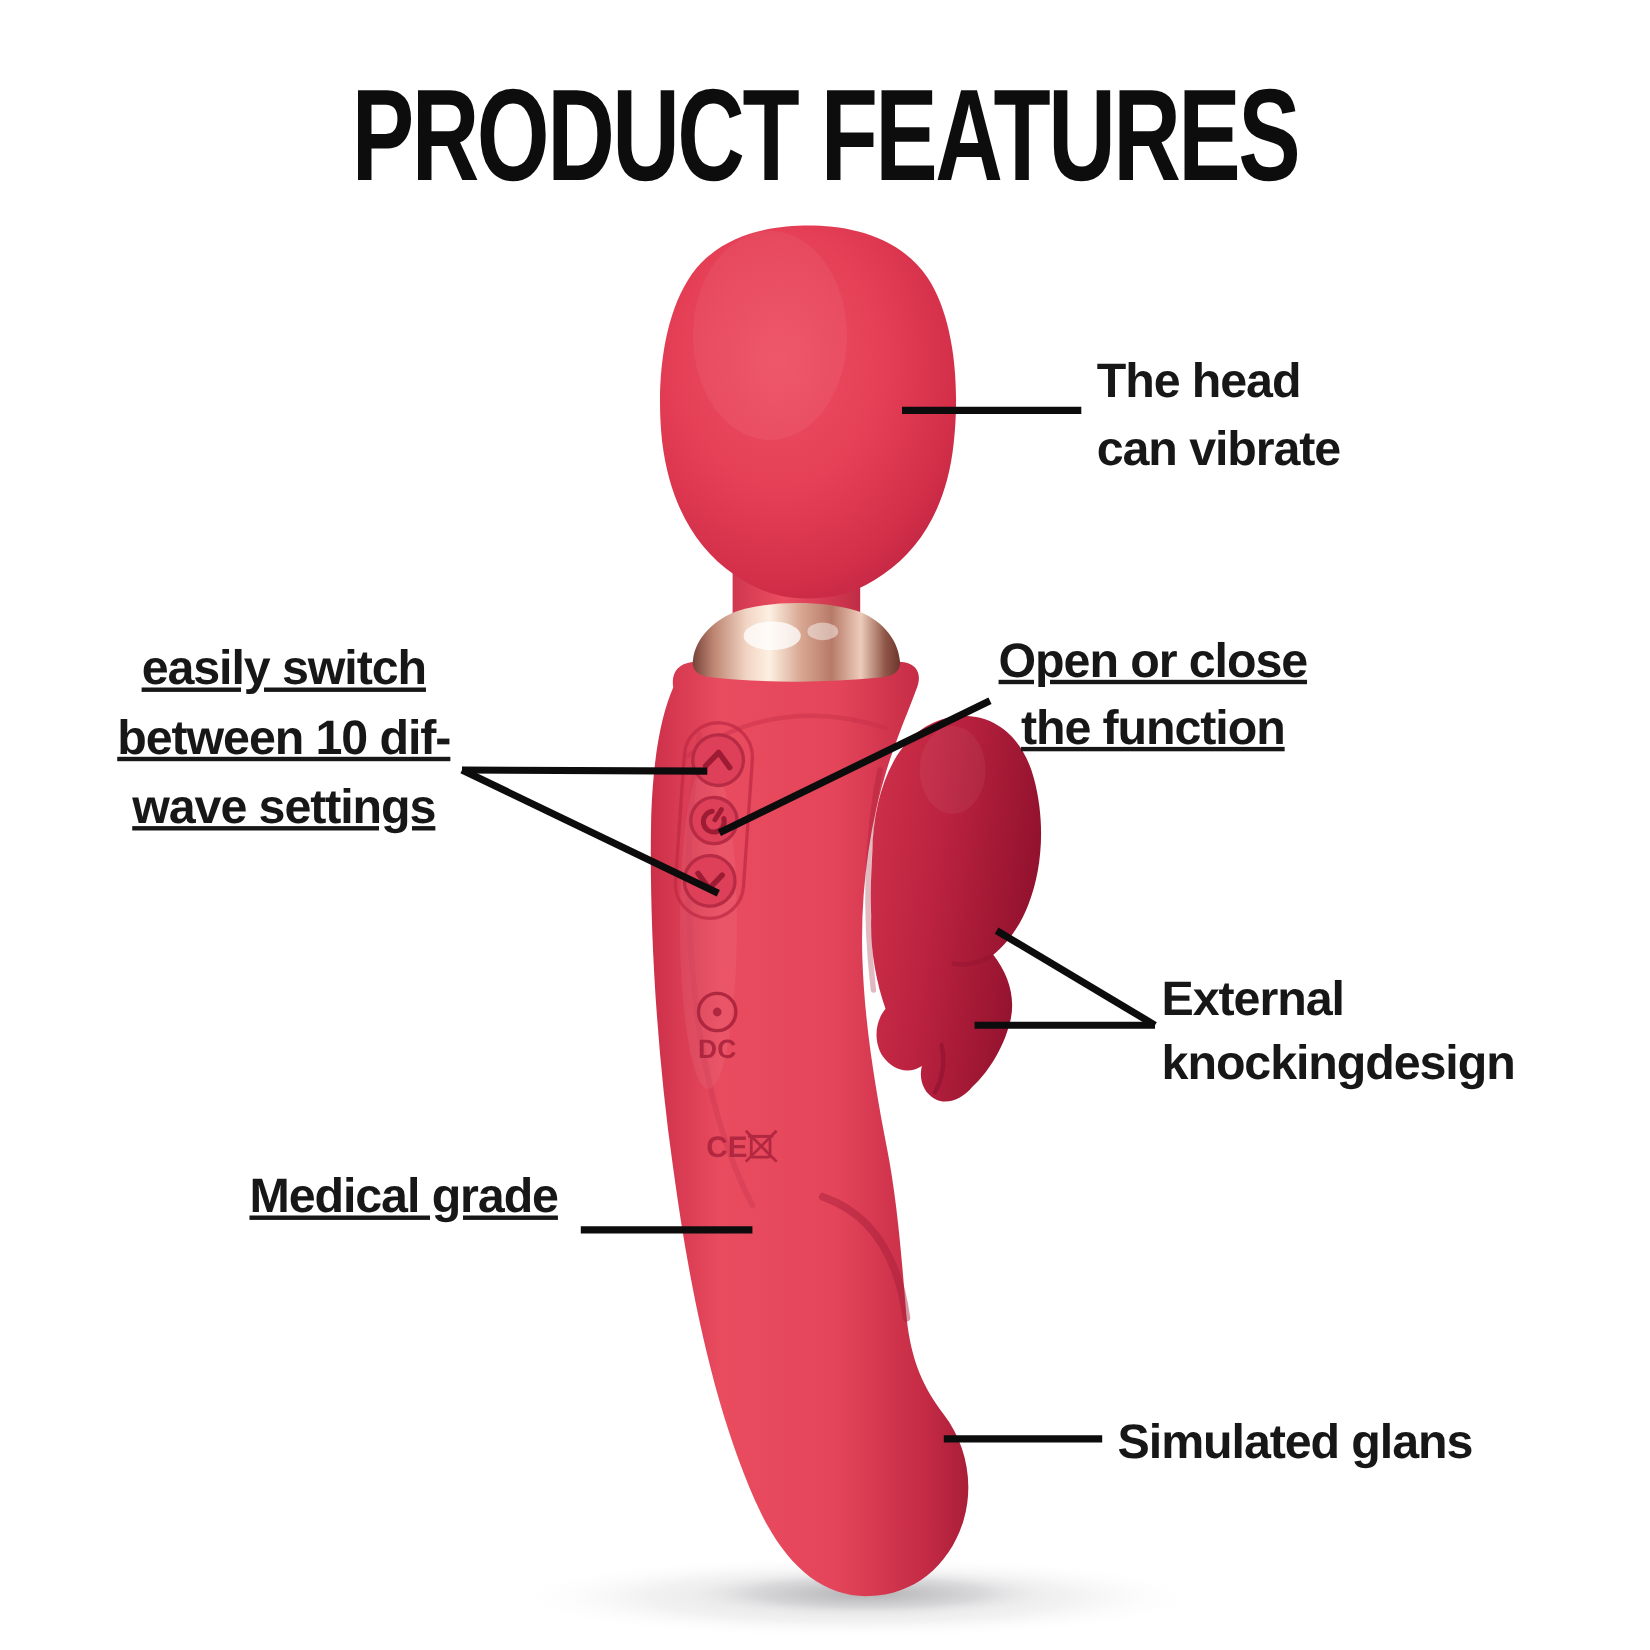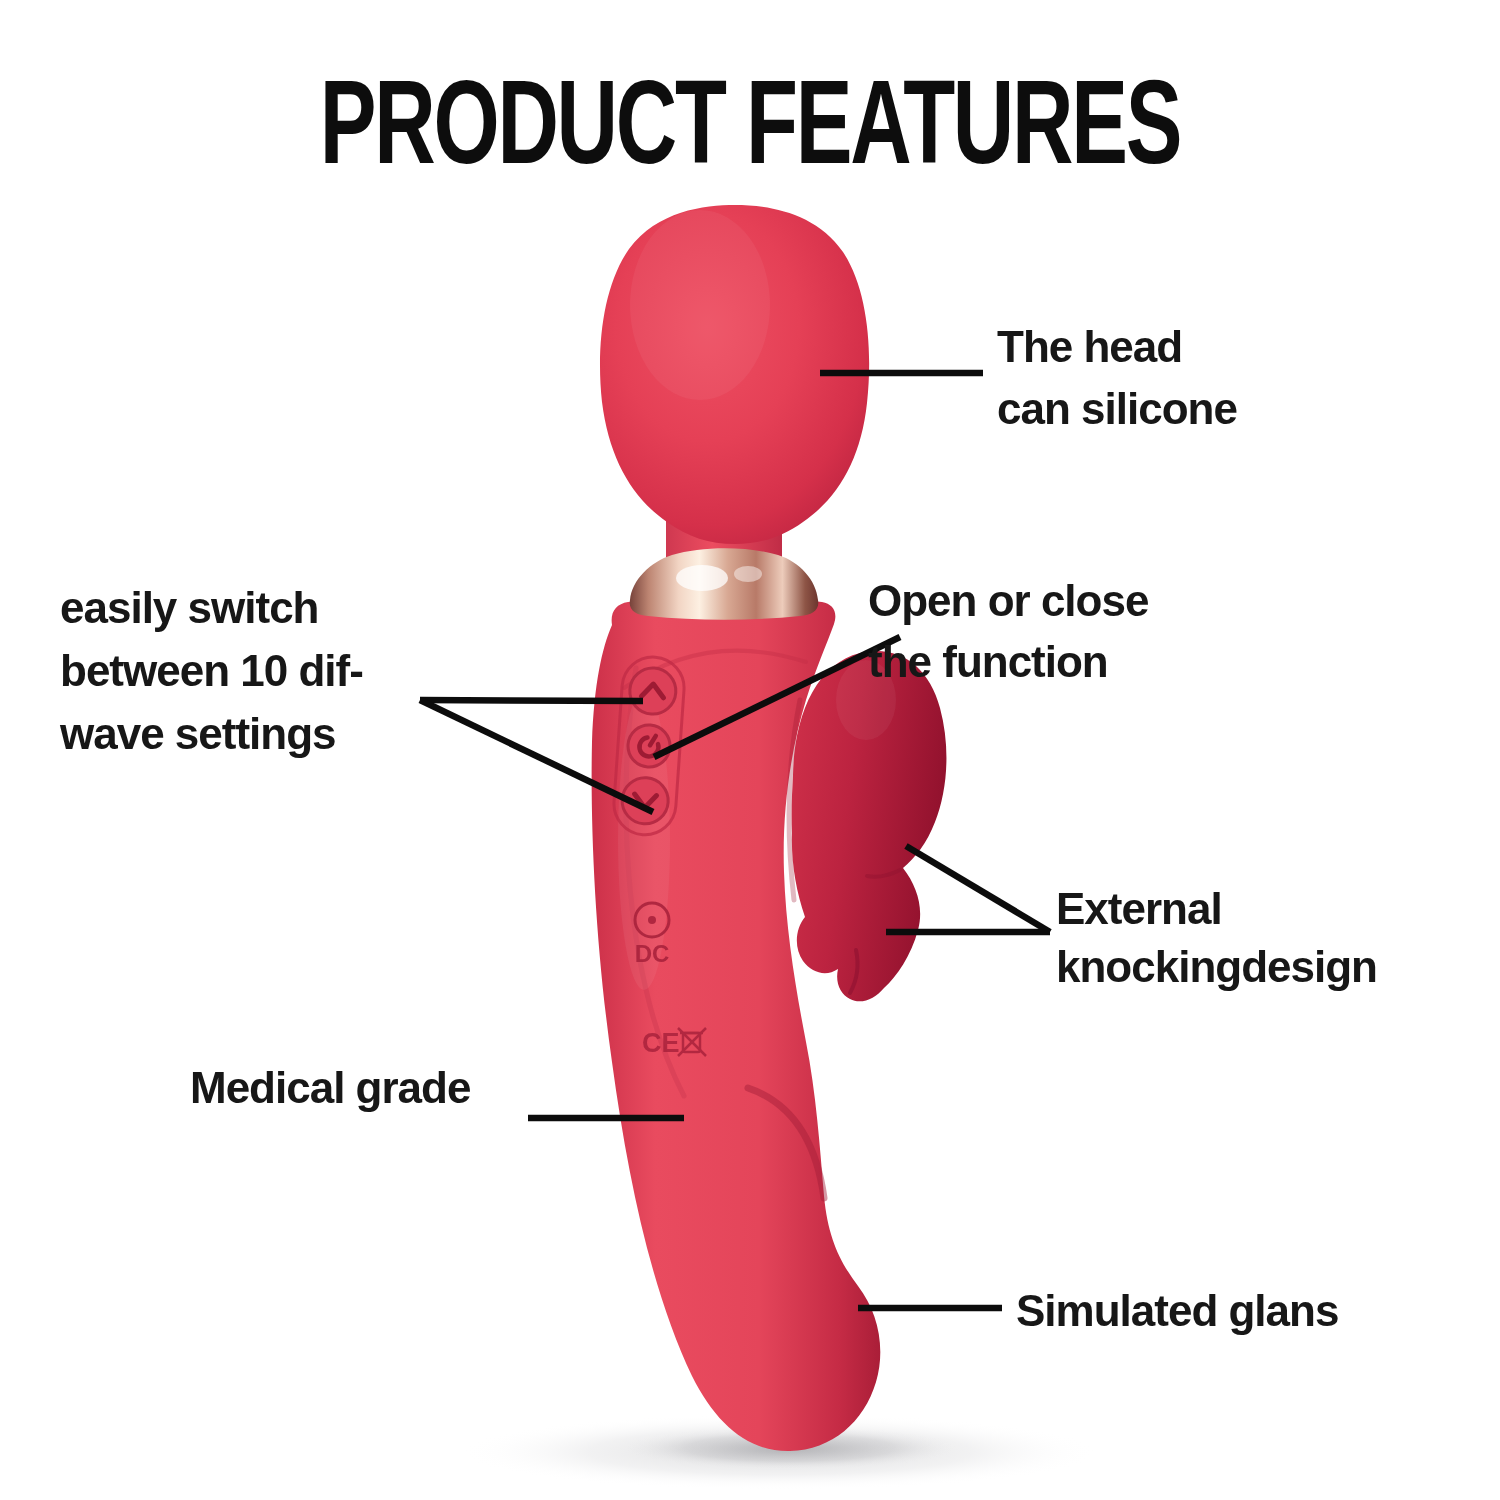--- a/index.html
+++ b/index.html
@@ -31,21 +31,21 @@
   .label{
     position:absolute;
     color:#171717;
     font-family:"Liberation Sans", sans-serif;
     font-size:44px;
     line-height:62px;
     font-weight:700;
     letter-spacing:-1px;
     white-space:nowrap;
   }
-  .label.center{white-space:normal;}
+  .label.center{text-align:center;white-space:normal;text-decoration:underline;}
   .label-head{left:997px;top:316px;}
   .label-pressure{left:60px;top:576px;width:396px;line-height:63px;}
   .label-power{left:868px;top:570px;width:360px;line-height:61px;}
   .label-external{left:1056px;top:880px;line-height:58px;}
   .label-material{left:190px;top:1056px;width:354px;line-height:64px;}
   .label-glans{left:1016px;top:1280px;text-align:right;}
   .mark-text{
     font-family:"Liberation Sans", sans-serif;
     font-weight:700;
     fill:#a6203a;
@@ -219,21 +219,21 @@
       <line x1="900" y1="637" x2="654" y2="757"></line>
       <line x1="906" y1="846" x2="1050" y2="932"></line>
       <line x1="886" y1="932" x2="1050" y2="932"></line>
       <line x1="528" y1="1118" x2="684" y2="1118"></line>
       <line x1="858" y1="1308" x2="1002" y2="1308"></line>
     </g>
   </svg>
 
   <div class="label label-head">
     <div>The head</div>
-    <div>can silicone</div>
+    <div>can vibrate</div>
   </div>
 
   <div class="label center label-pressure">
     <div>easily switch</div>
     <div>between 10 dif-</div>
     <div>wave settings</div>
   </div>
 
   <div class="label center label-power">
     <div>Open or close</div>

